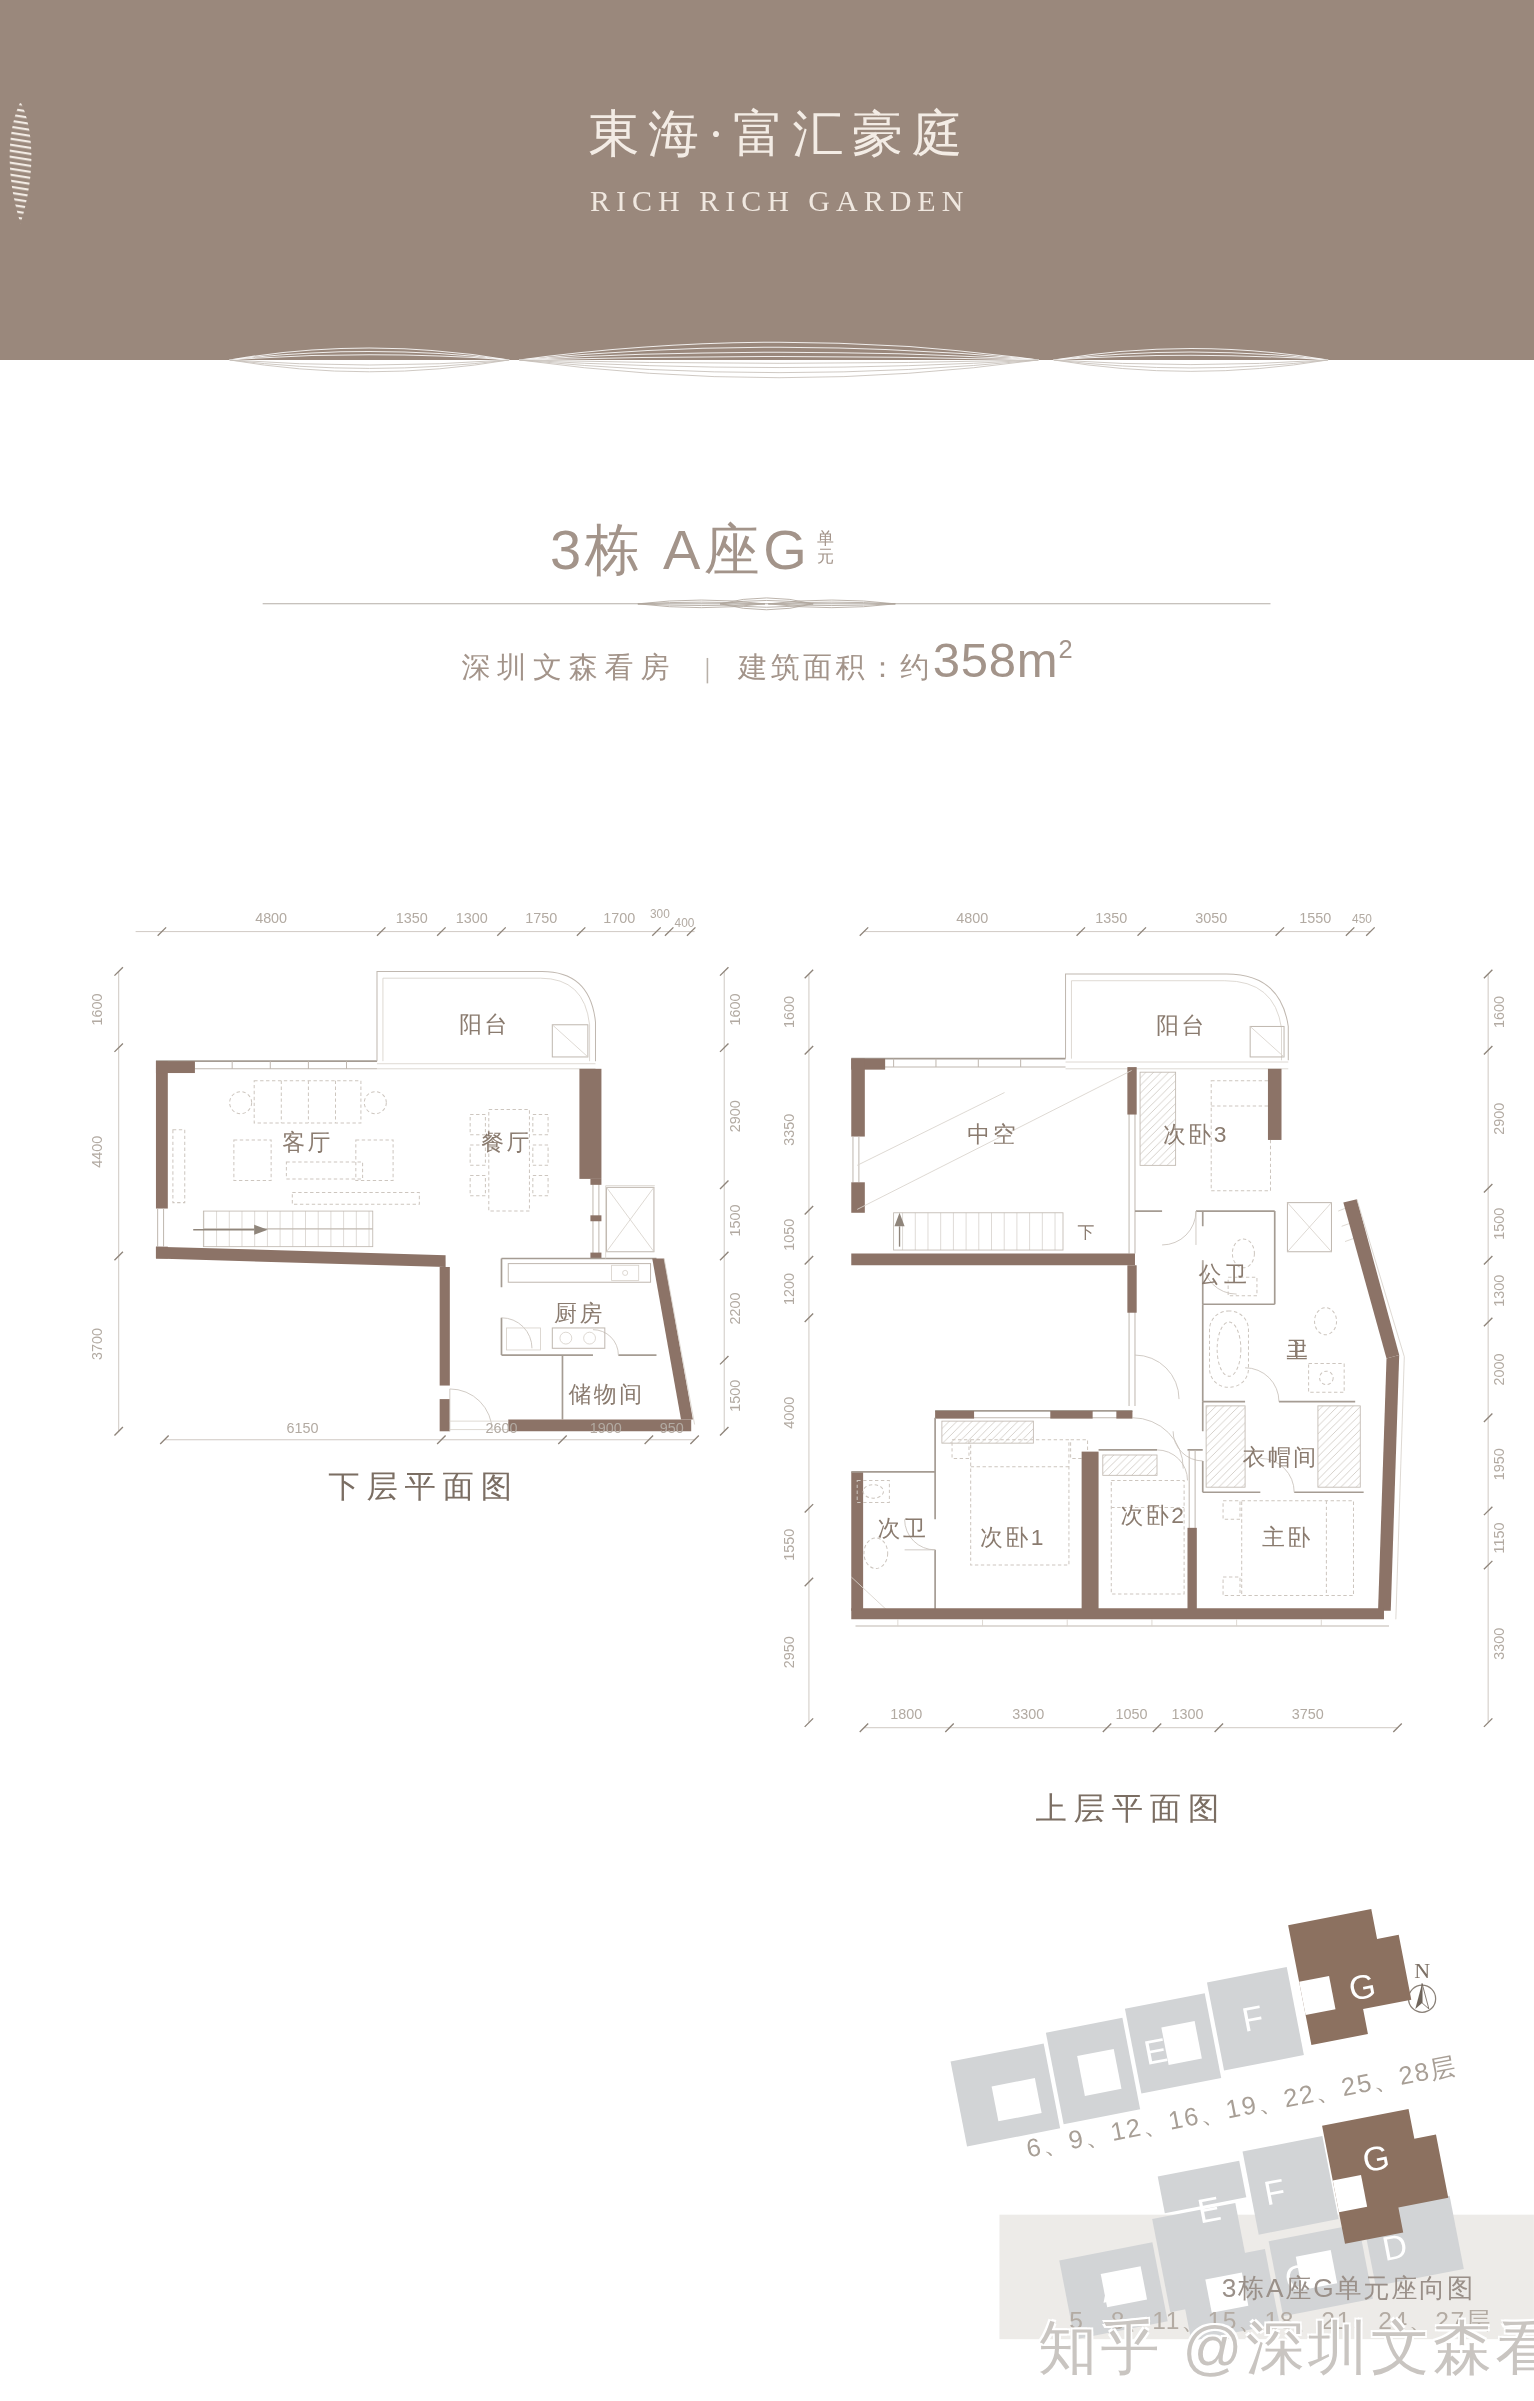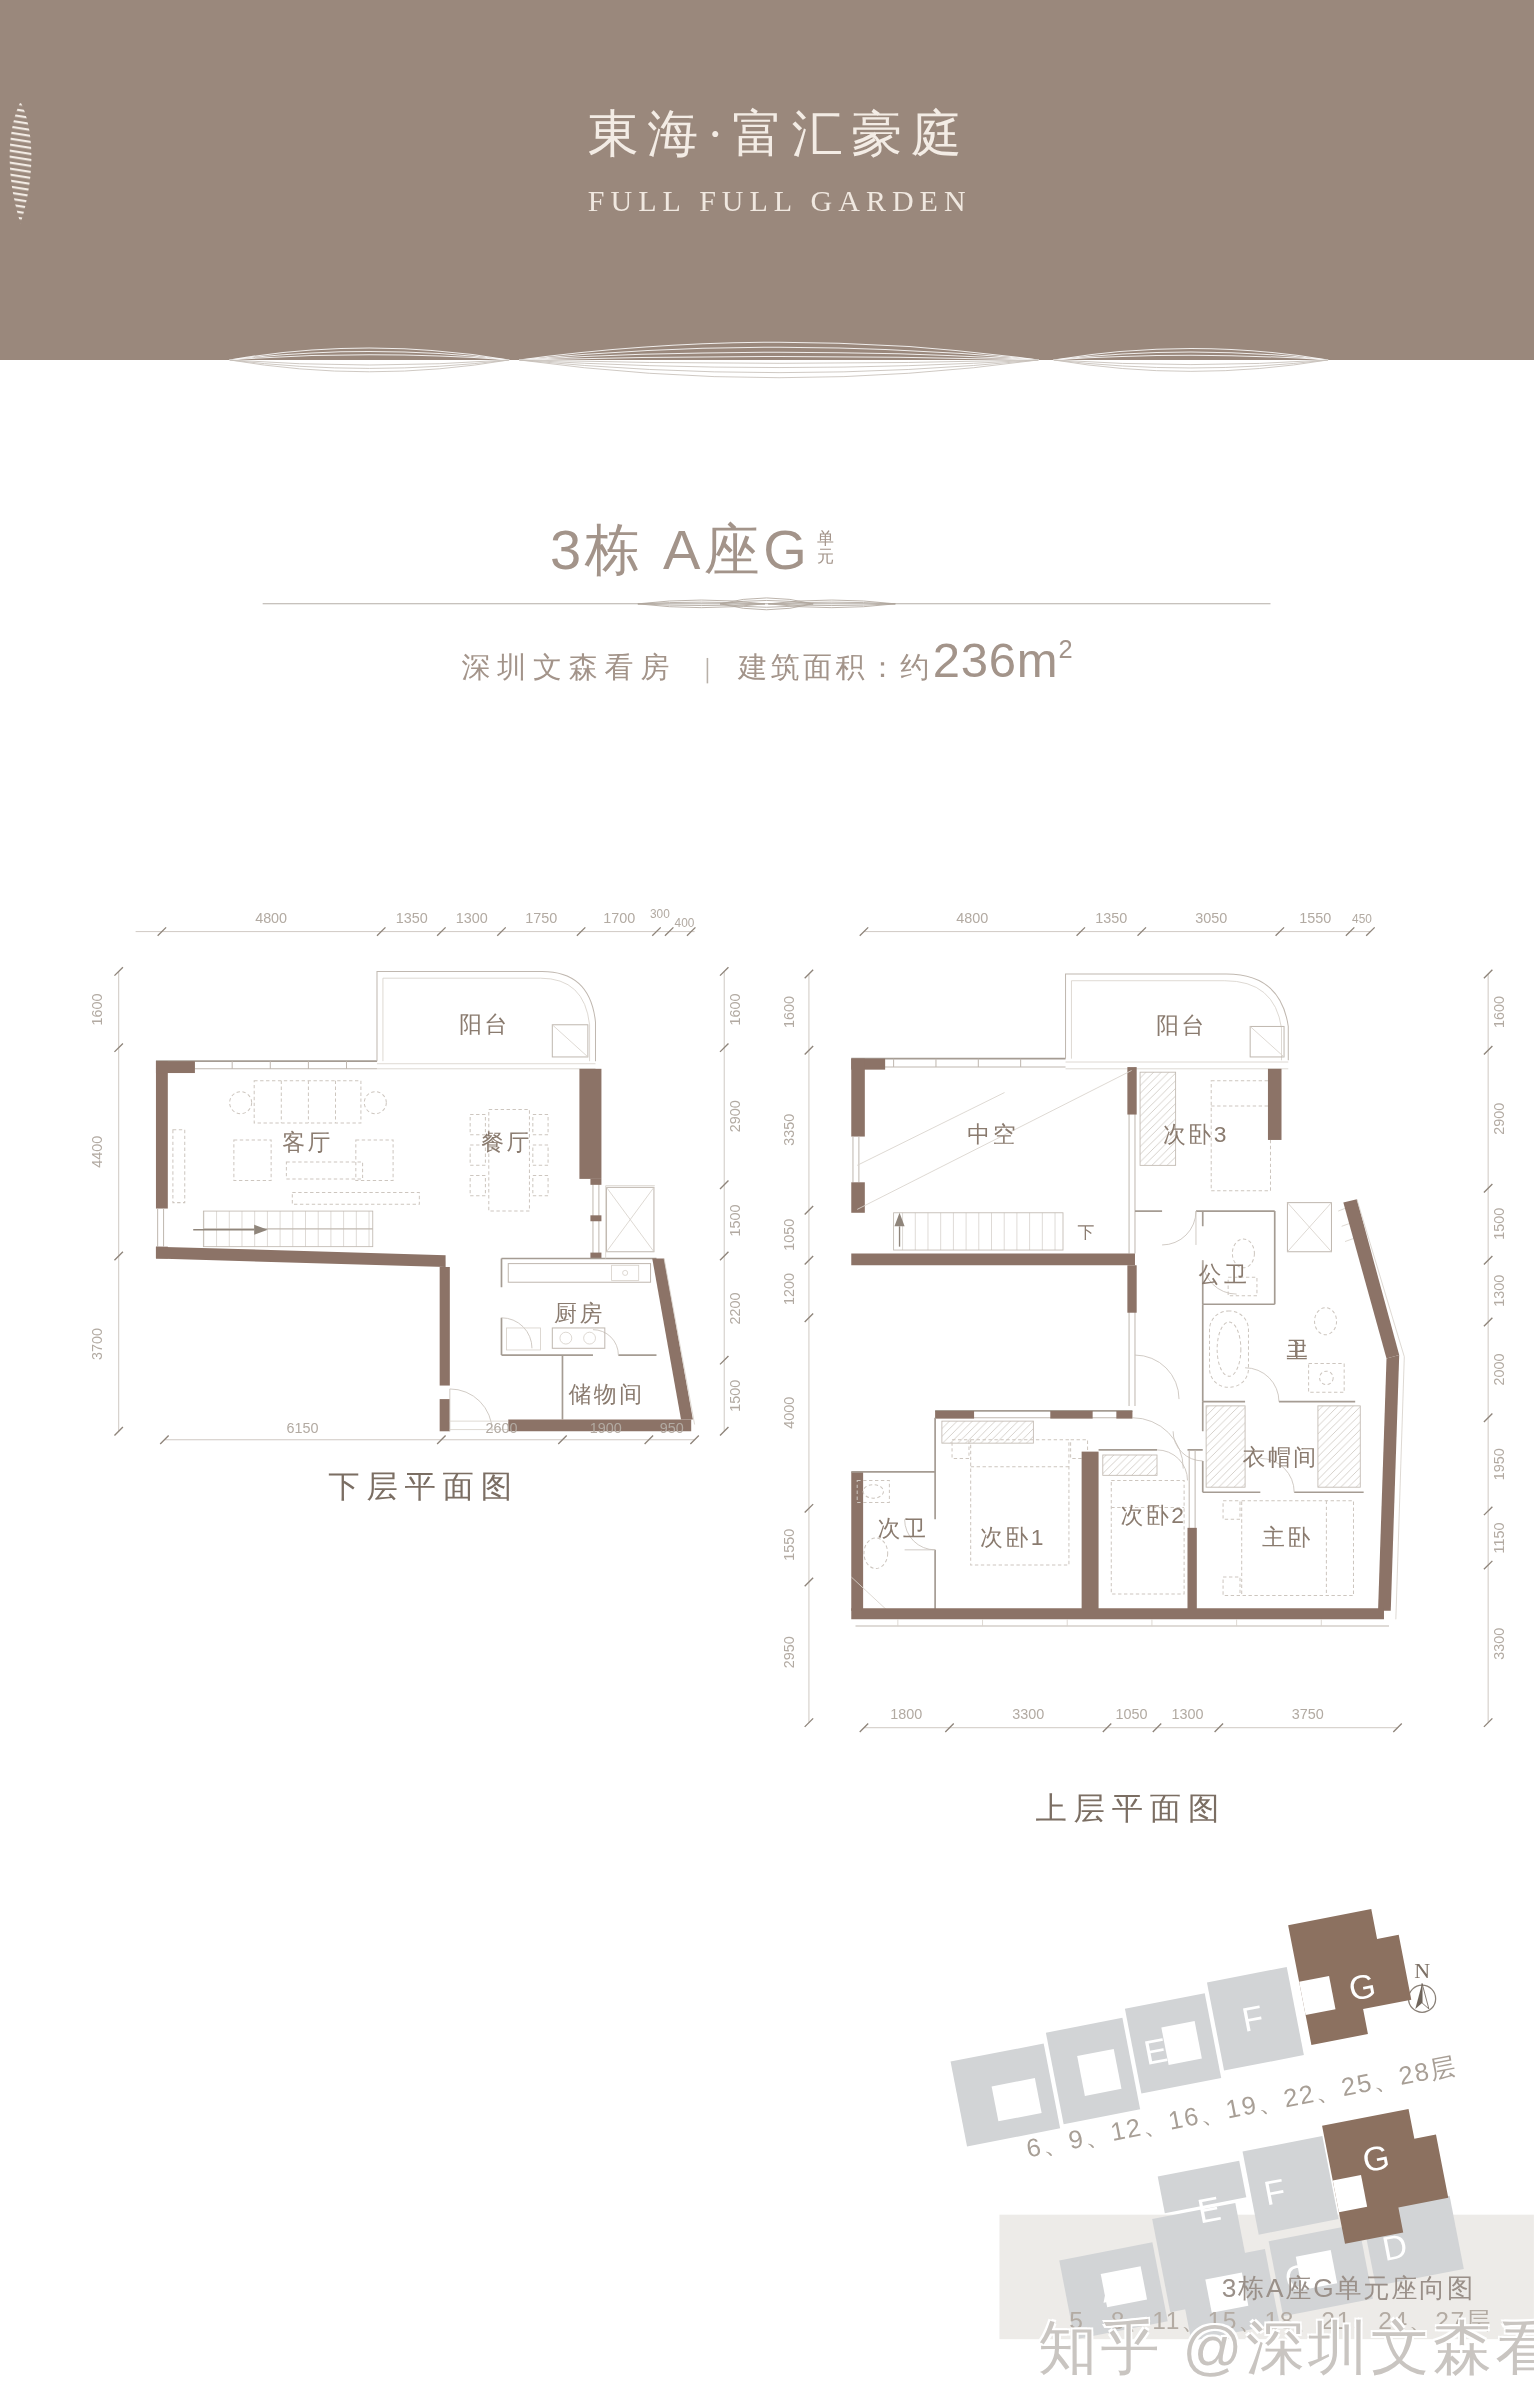--- a/index.html
+++ b/index.html
@@ -62,37 +62,37 @@
         <defs>
           <pattern id="leafstr" patternUnits="userSpaceOnUse" width="8" height="7" patternTransform="rotate(9)">
             <rect width="8" height="2.6" fill="#f2ebe4"></rect>
           </pattern>
         </defs>
         <path d="M24,2 C38,30 44,82 24,146 C4,82 10,30 24,2 Z" fill="url(#leafstr)"></path>
       </svg>
     </span>
     <span style="display:flex;flex-direction:column;">
       <span class="cn">東海·富汇豪庭</span>
-      <span class="en">FULL FULL GARDEN</span>
+      <span class="en">RICH RICH GARDEN</span>
     </span>
   </div>
 
   <div class="title-row">
     <span class="title-main">3栋 A座G</span>
     <span class="title-suffix">
       <span>单</span>
       <span>元</span>
     </span>
   </div>
 
   <div class="spec-row">
     <span class="spec">深圳文森看房</span>
     <span class="sep">｜</span>
     <span class="alabel">建筑面积：约</span>
-    <span class="aval">236m</span>
+    <span class="aval">358m</span>
     <span class="asup">2</span>
   </div>
 
   <svg width="1534" height="2401" viewBox="0 0 1811 2835">
     <defs>
       <pattern id="treads" patternUnits="userSpaceOnUse" width="15" height="60">
         <line x1="0" y1="0" x2="0" y2="60" stroke="#c0b8b0" stroke-width="1.2"></line>
       </pattern>
       <pattern id="hash" patternUnits="userSpaceOnUse" width="9" height="9">
         <path d="M0,9 L9,0" stroke="#cfc9c2" stroke-width="1"></path>

